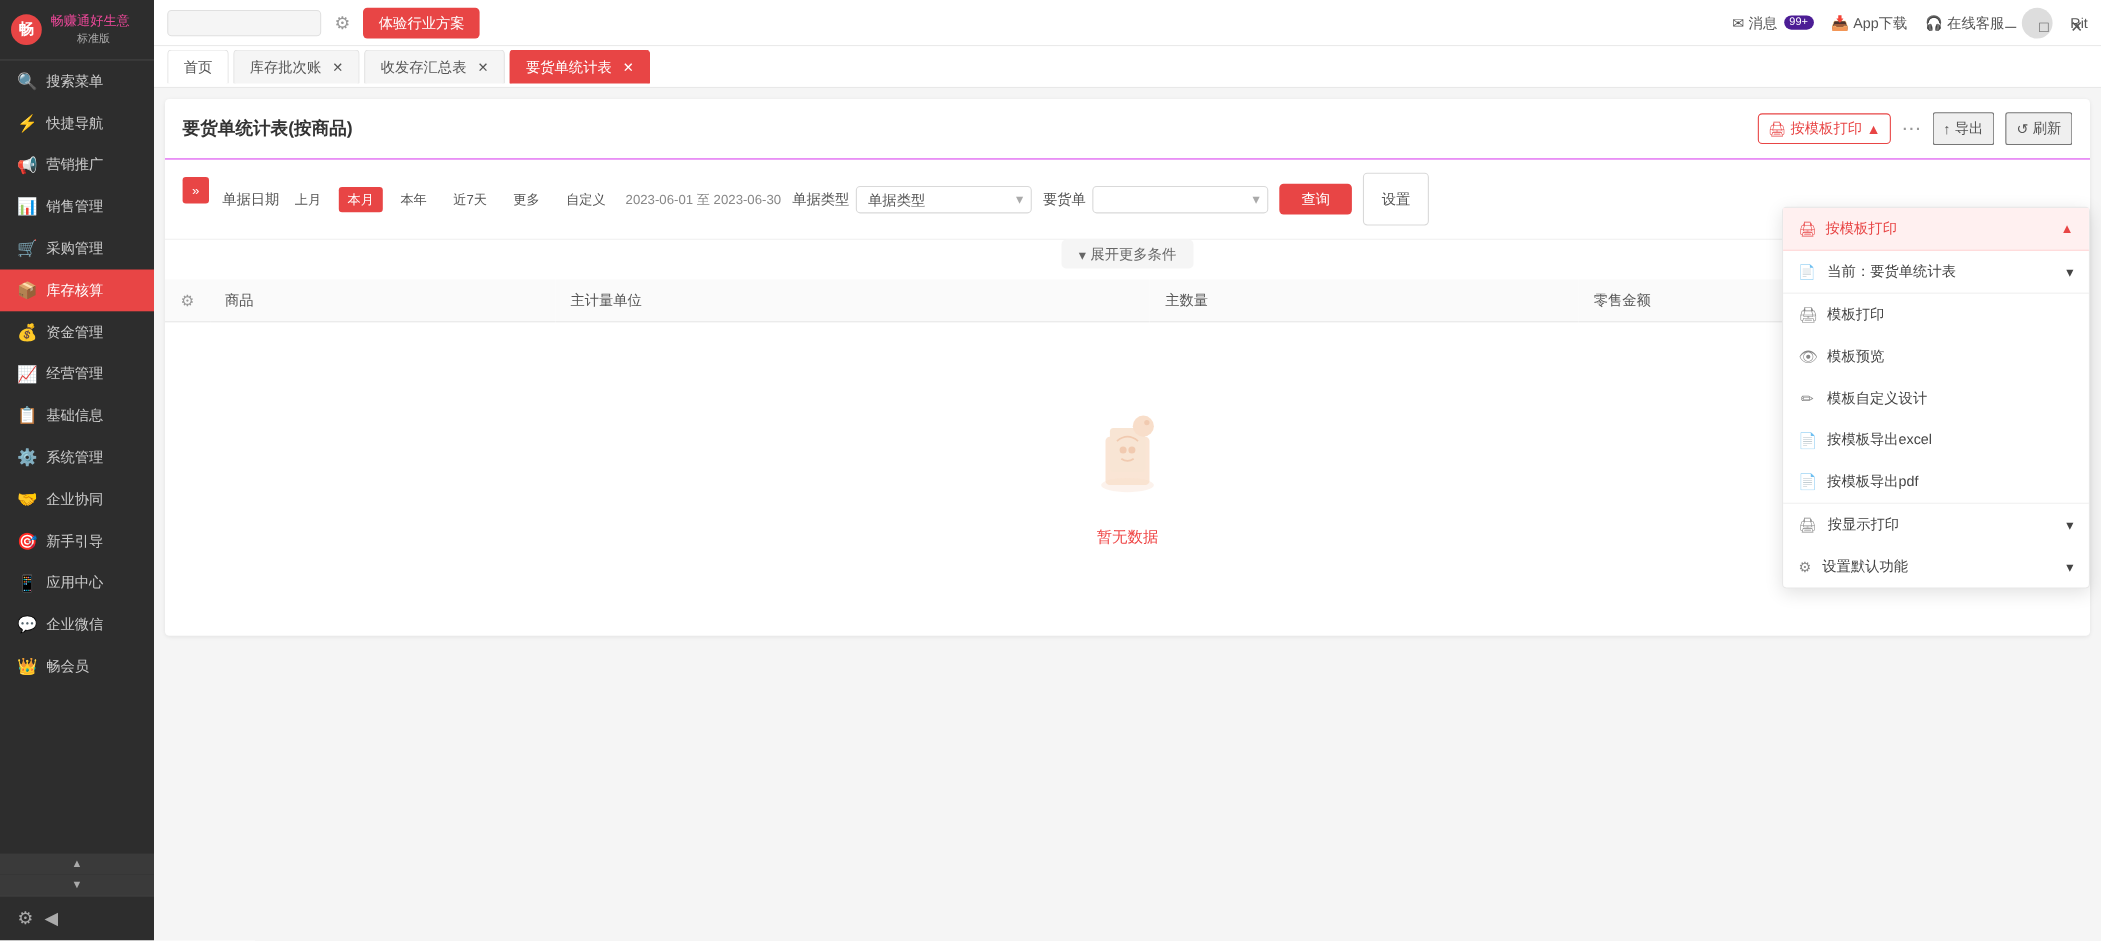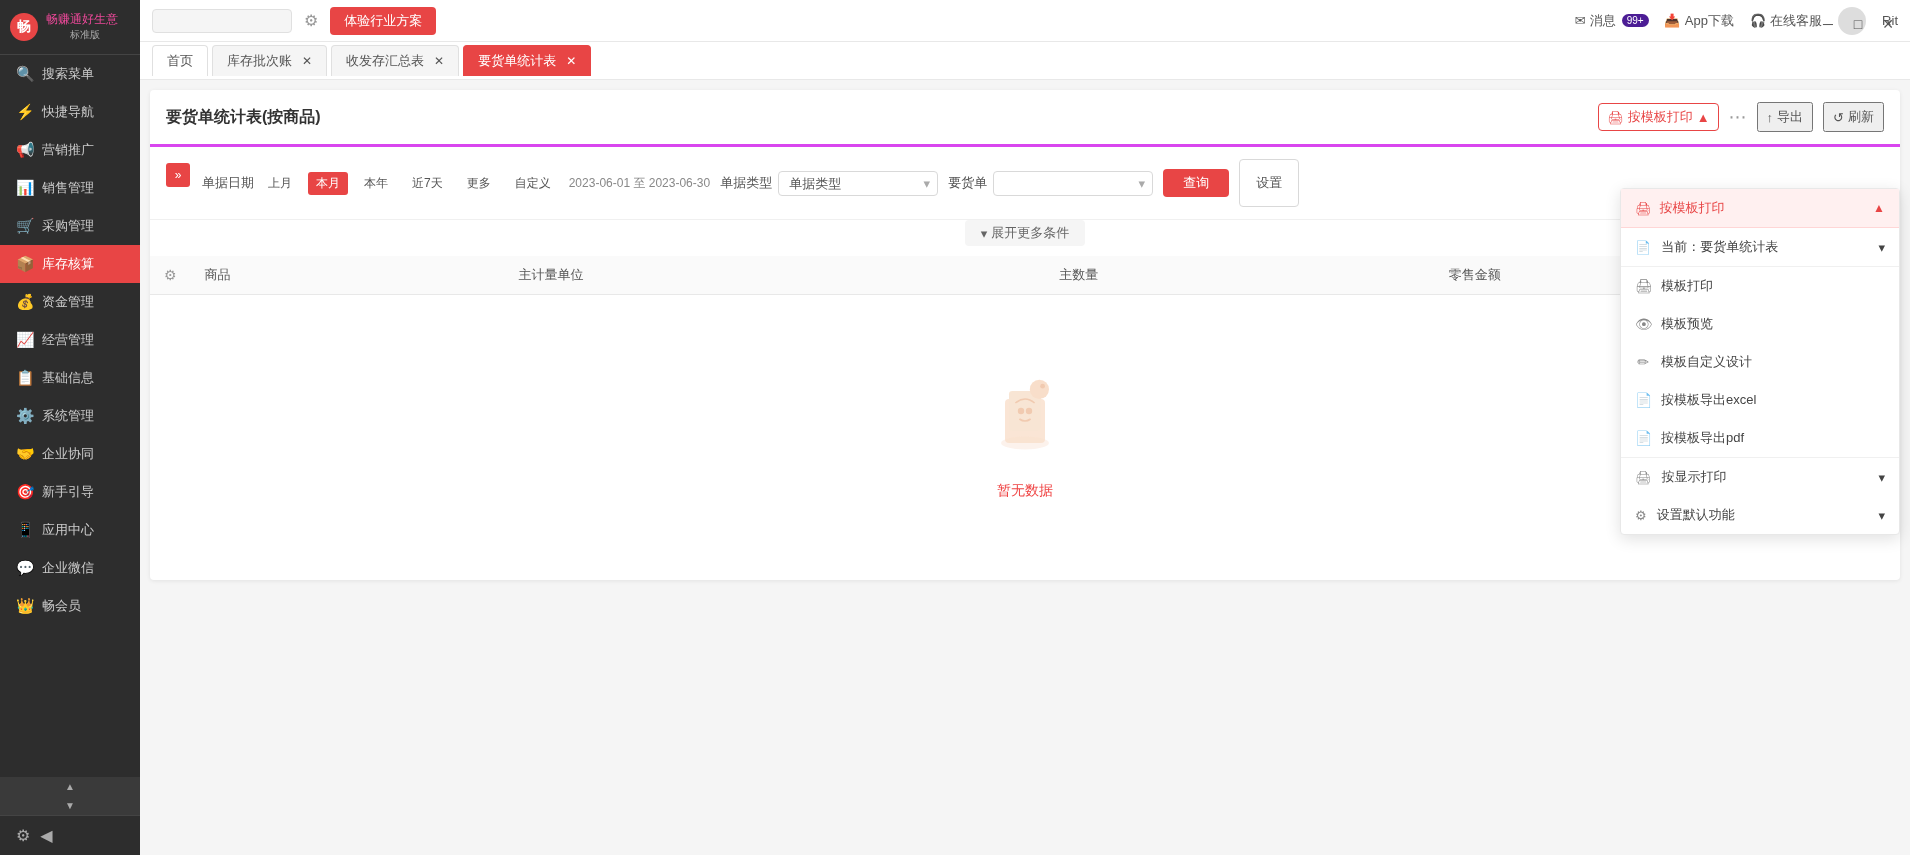--- a/index.html
+++ b/index.html
@@ -152,21 +152,21 @@
       border-radius: 4px;
       box-shadow: 0 1px 4px rgba(0,0,0,0.08);
     }
 
     
     .page-header {
       display: flex;
       align-items: center;
       justify-content: space-between;
       padding: 12px 16px;
-      border-bottom: 3px solid #d946ef;
+      border-bottom: 1px solid #d946ef;
     }
     .page-title { font-size: 16px; font-weight: bold; color: #333; }
     .page-actions { display: flex; align-items: center; gap: 10px; }
     .btn-template-print {
       display: flex; align-items: center; gap: 4px;
       color: #e84545; font-size: 13px; cursor: pointer;
       padding: 4px 8px;
       border: 1px solid #e84545;
       border-radius: 4px;
       background: white;

